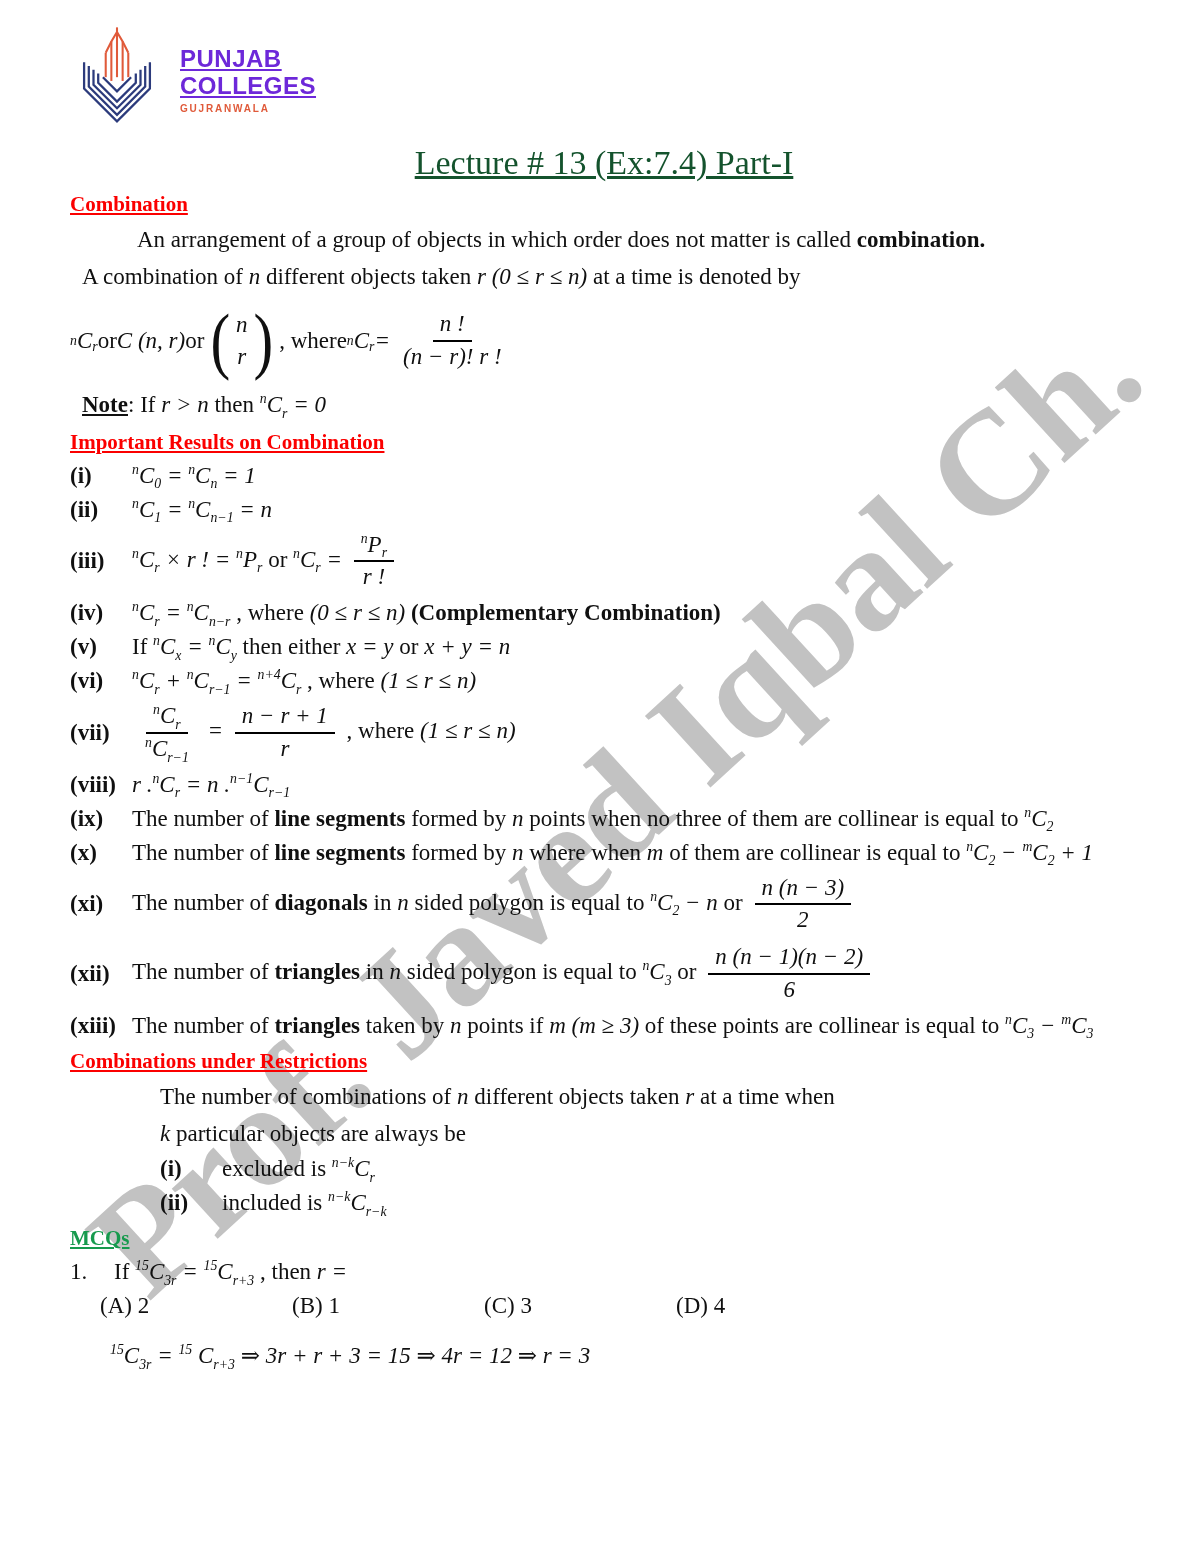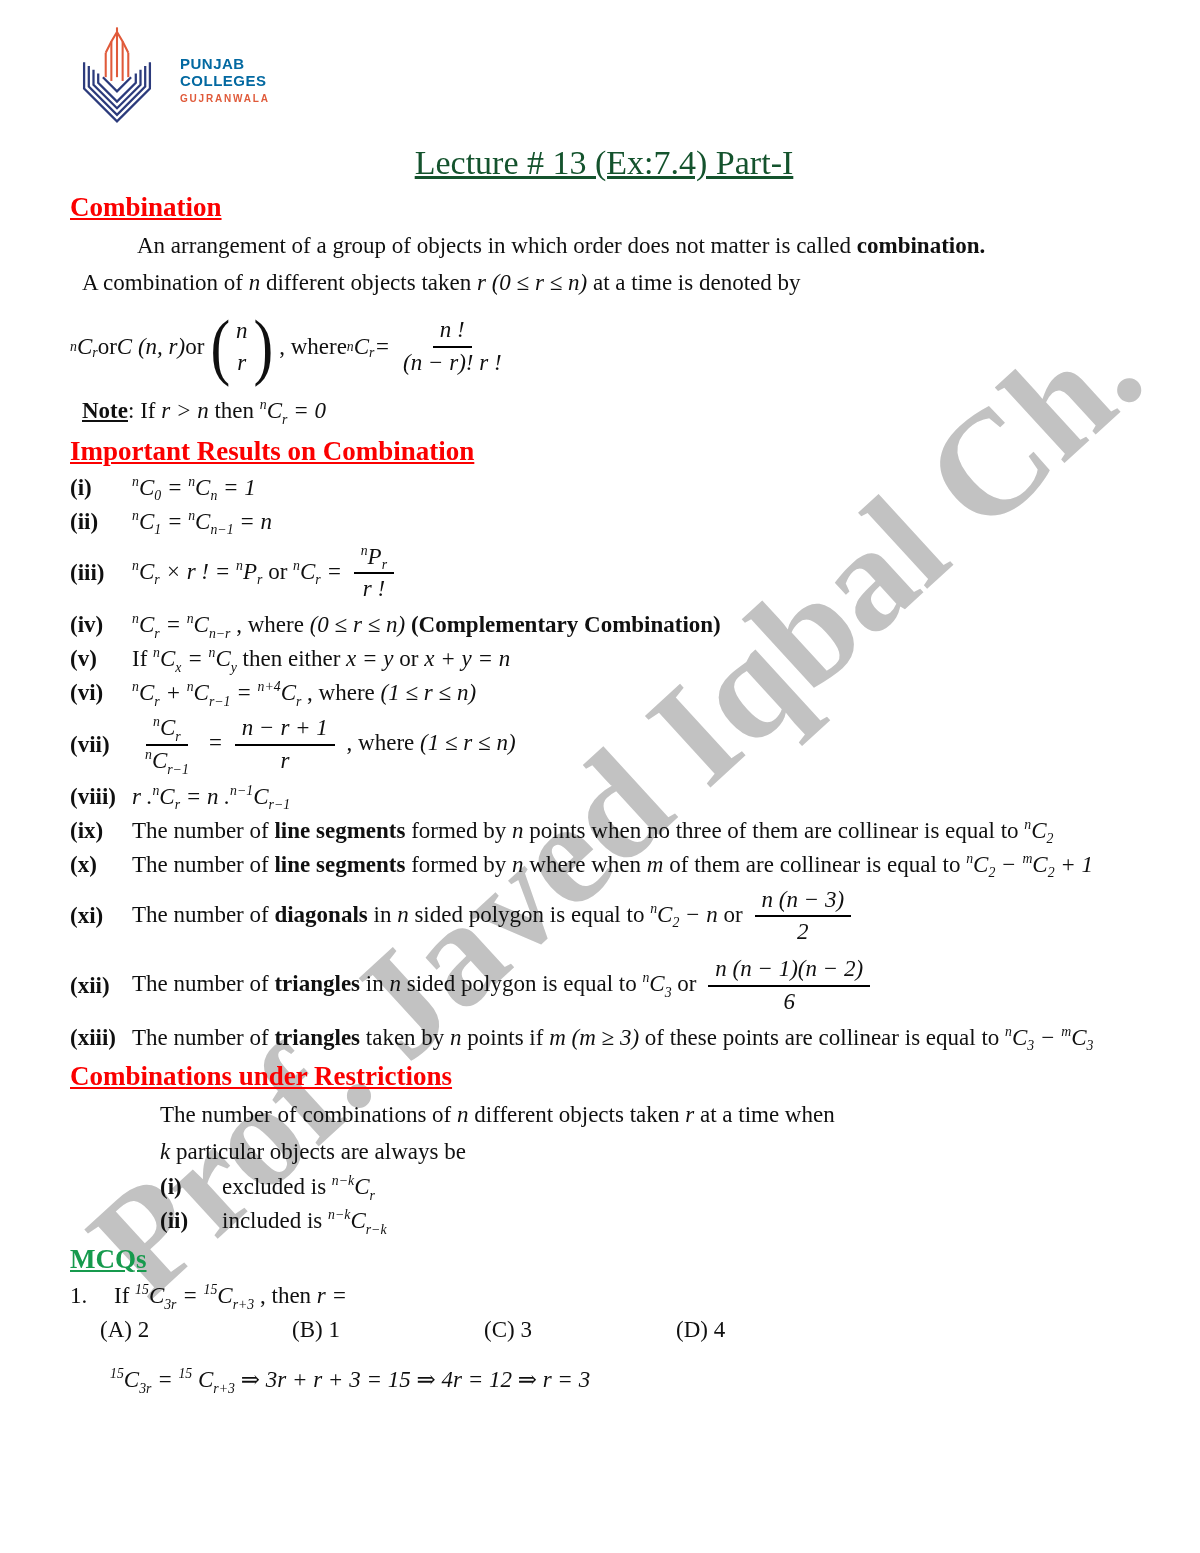--- a/index.html
+++ b/index.html
@@ -7,27 +7,27 @@
         font-family:"Liberation Serif","DejaVu Serif",serif;color:#101010;}
   
   .watermark{position:absolute;left:-190px;top:722px;width:1610px;text-align:center;
         transform:rotate(-42.5deg);font-size:148px;font-weight:bold;color:#c2c2c2;
         white-space:nowrap;z-index:0;}
   .content{position:relative;z-index:1;padding:24px 62px 0 70px;}
   
   .logo{display:flex;align-items:center;gap:16px;height:112px;}
   .logo svg{width:94px;height:112px;flex:none;}
   .logo-text .lt1{font-family:"Liberation Sans","DejaVu Sans",sans-serif;font-weight:bold;
-        color:#0369a1;font-size:15px;line-height:1.1;letter-spacing:.5px;}
+        color:#6d28d9;font-size:24px;line-height:1.1;letter-spacing:.5px;text-decoration:underline;}
   .logo-text .lt2{font-family:"Liberation Sans","DejaVu Sans",sans-serif;font-weight:bold;
         color:#e05a3a;font-size:10px;letter-spacing:1.8px;margin-top:4px;}
   
   .title{margin:8px 0 4px;text-align:center;font-size:34px;font-weight:normal;
         color:#14532d;text-decoration:underline;}
-  h2{margin:10px 0 8px;font-size:27px;text-decoration:underline;}
+  h2{margin:10px 0 8px;font-size:21px;text-decoration:underline;}
   h2.red{color:#fb0000;}
   h2.green{color:#169a4d;margin-bottom:4px;}
   
   .body{font-size:23px;margin:7px 12px;line-height:1.3;}
   .indent{text-indent:55px;}
   .fm{font-style:italic;font-size:23px;}
   .rm{font-style:normal;}
   .rb{font-style:normal;font-weight:bold;}
   .ul{text-decoration:underline;}
   sup{font-size:.6em;line-height:0;}

